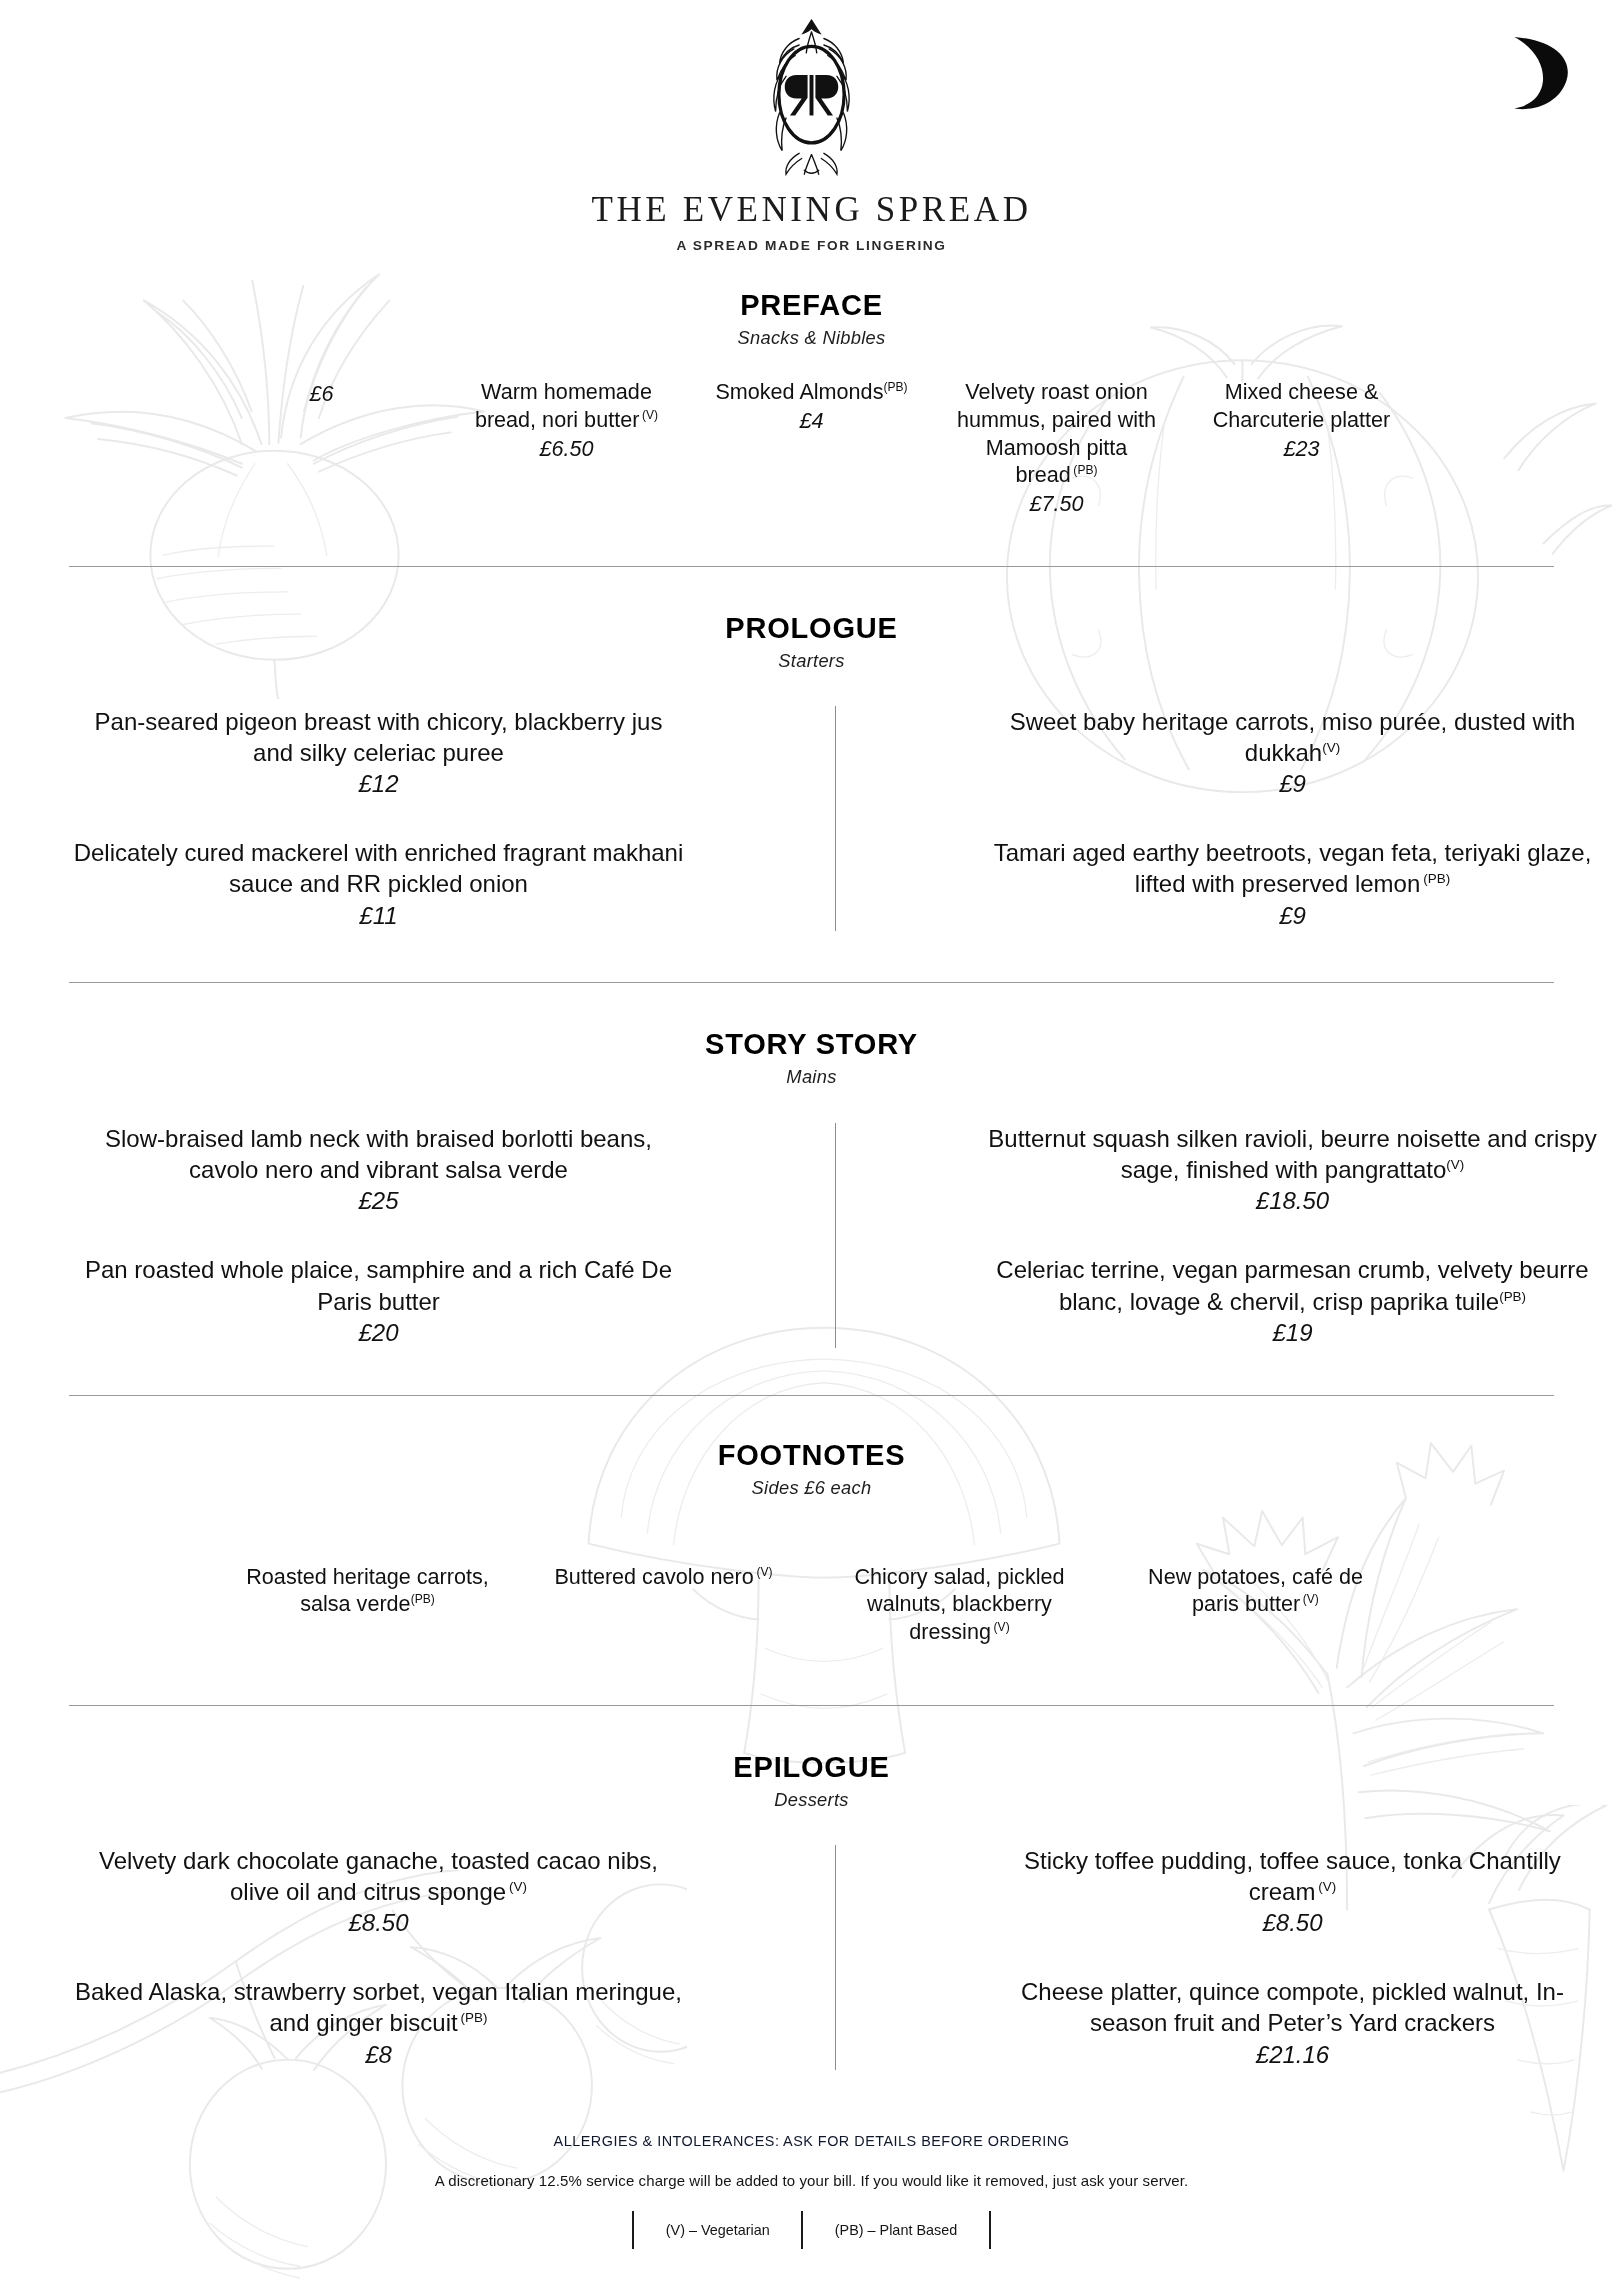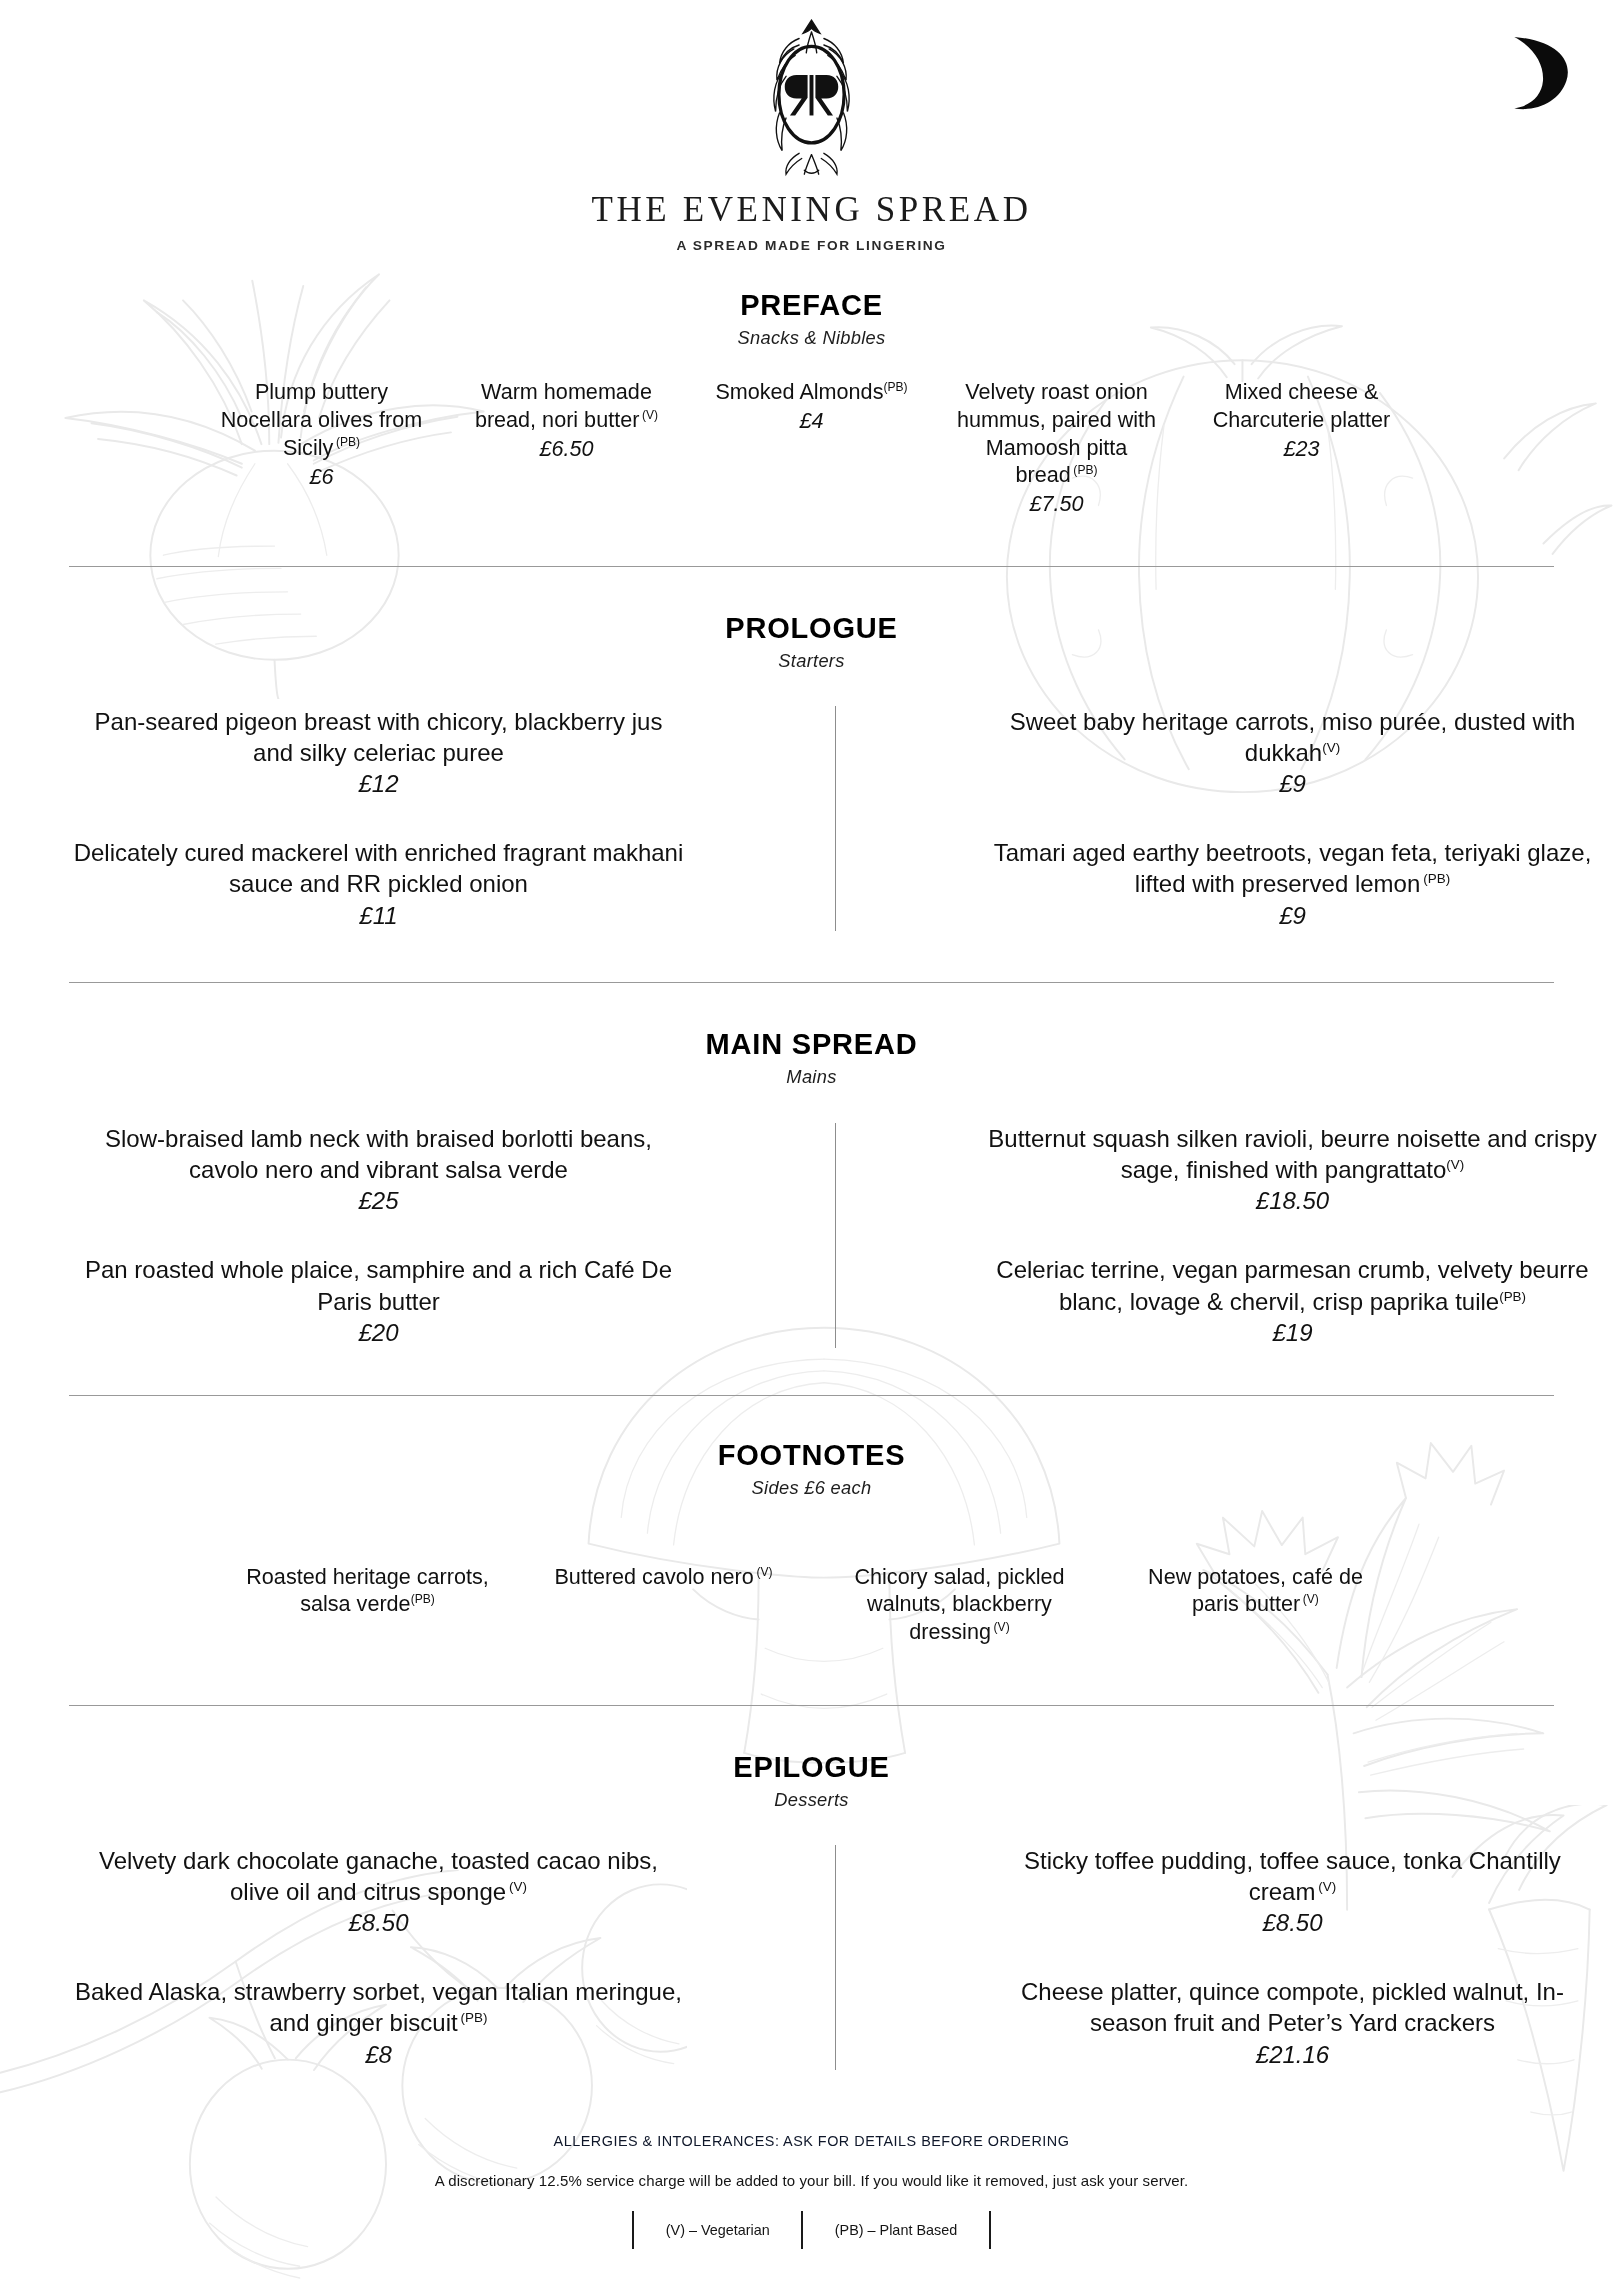--- a/index.html
+++ b/index.html
@@ -233,21 +233,20 @@
   </div>
 
   <div id="sections-root">
       <div class="section" style="margin-top: 37px;">
         <div class="sec-head">
           <div class="sec-title">PREFACE</div>
           <div class="sec-sub">Snacks &amp; Nibbles</div>
         </div>
         <div class="cols-5" style="margin-top: 29px;">
           <div class="cell">
-            <div class="name">Plump buttery Nocellara olives from Sicily<sup class="tag sp">(PB)</sup></div>
             <div class="price">£6</div>
           </div>
           <div class="cell">
             <div class="name">Warm homemade bread, nori butter<sup class="tag sp">(V)</sup></div>
             <div class="price">£6.50</div>
           </div>
           <div class="cell">
             <div class="name">Smoked Almonds<sup class="tag">(PB)</sup></div>
             <div class="price">£4</div>
           </div>
@@ -287,21 +286,21 @@
             <div class="dish">
               <div class="name">Tamari aged earthy beetroots, vegan feta, teriyaki glaze, lifted with preserved lemon<sup class="tag sp">(PB)</sup></div>
               <div class="price">£9</div>
             </div>
           </div>
         </div>
       </div>
       <div class="rule" style="margin-top: 51px;"></div>
       <div class="section" style="margin-top: 46px;">
         <div class="sec-head">
-          <div class="sec-title">MAIN SPREAD</div>
+          <div class="sec-title">STORY STORY</div>
           <div class="sec-sub">Mains</div>
         </div>
         <div class="two-col" style="margin-top: 35px;">
           <div class="col">
             <div class="dish">
               <div class="name">Slow-braised lamb neck with braised borlotti beans, cavolo nero and vibrant salsa verde</div>
               <div class="price">£25</div>
             </div>
             <div class="dish">
               <div class="name">Pan roasted whole plaice, samphire and a rich Café De Paris butter</div>

